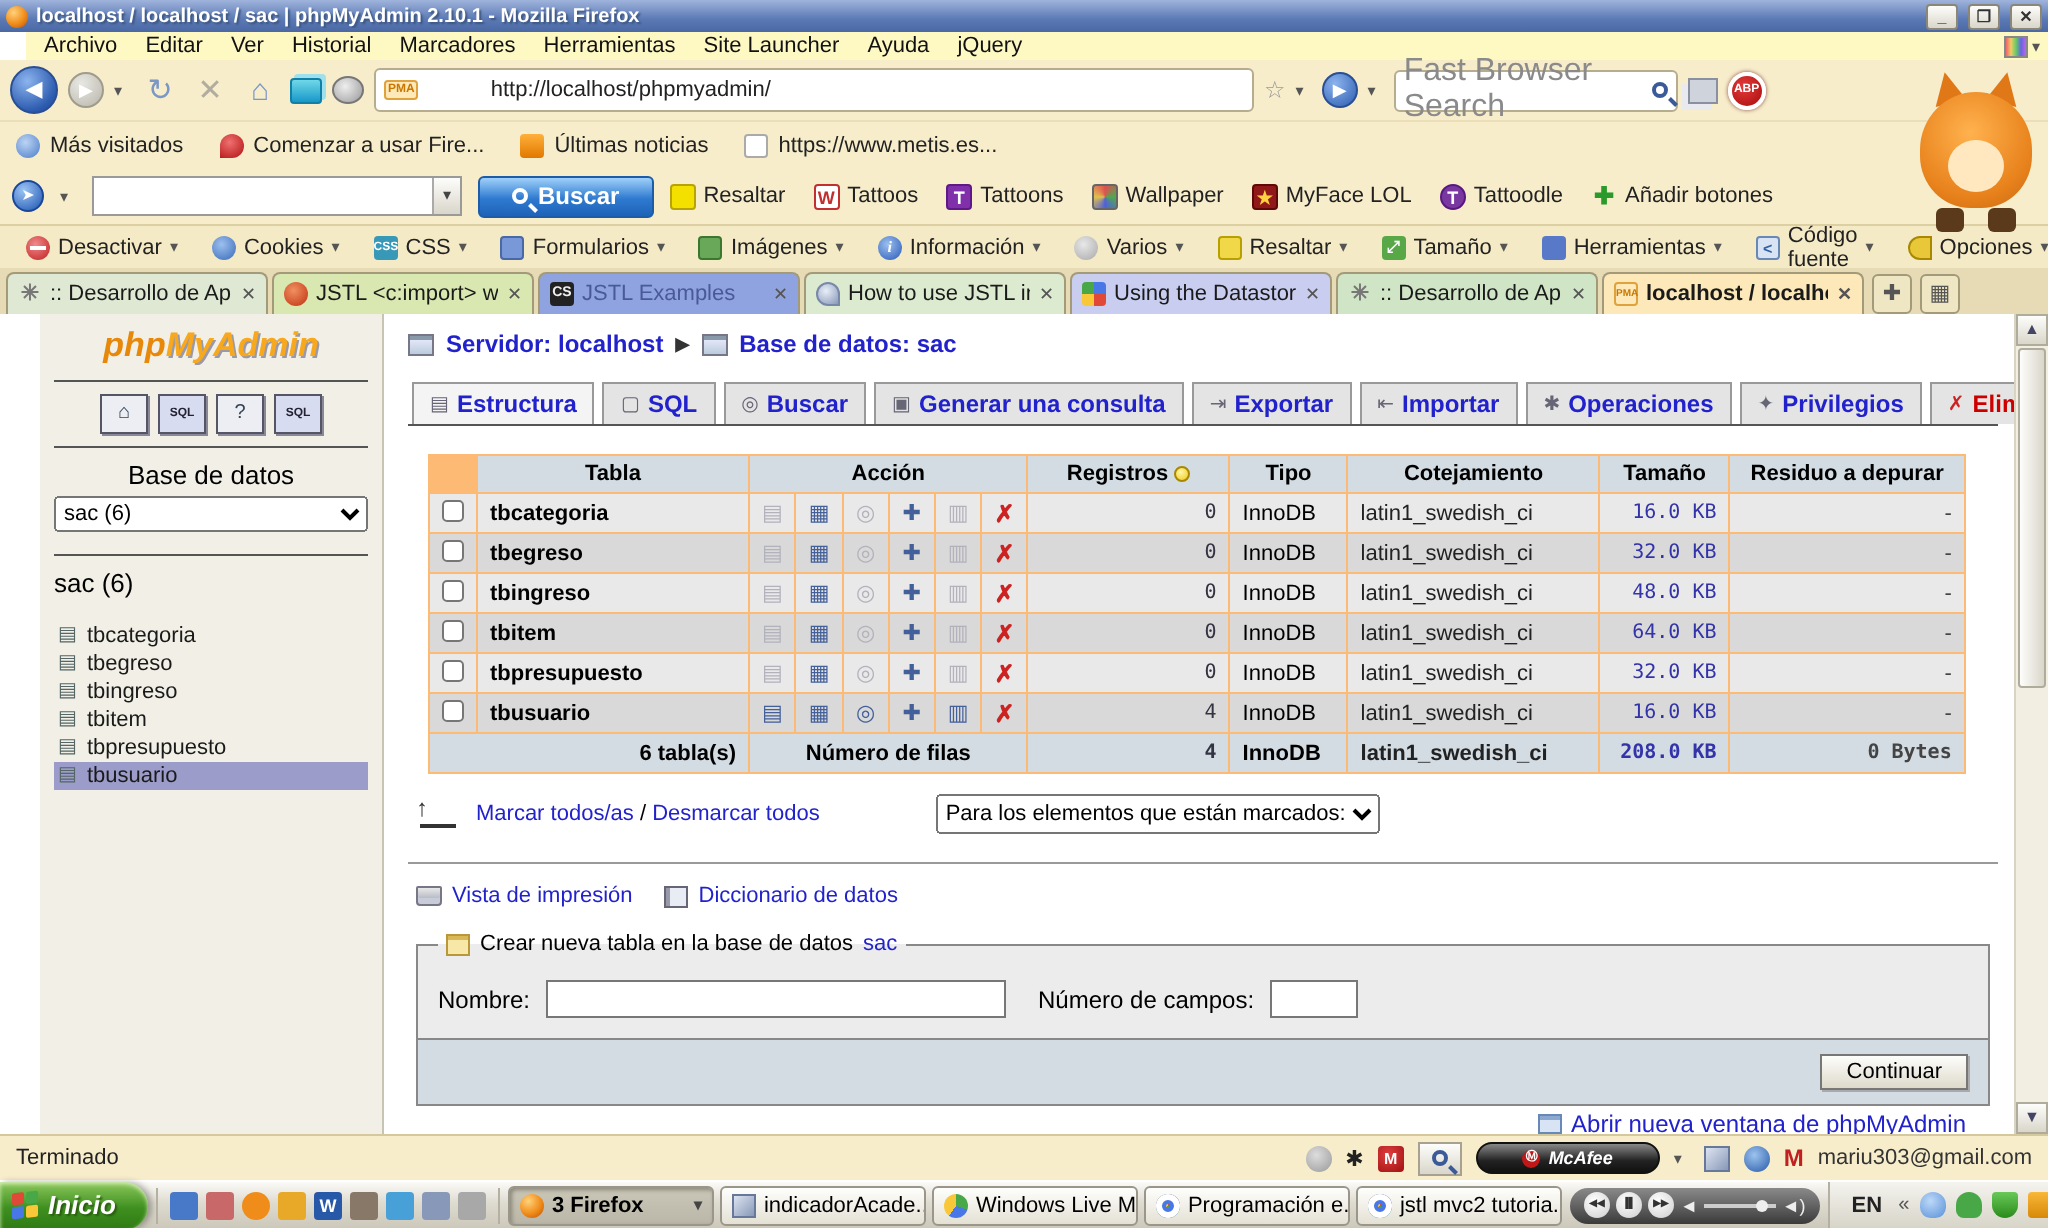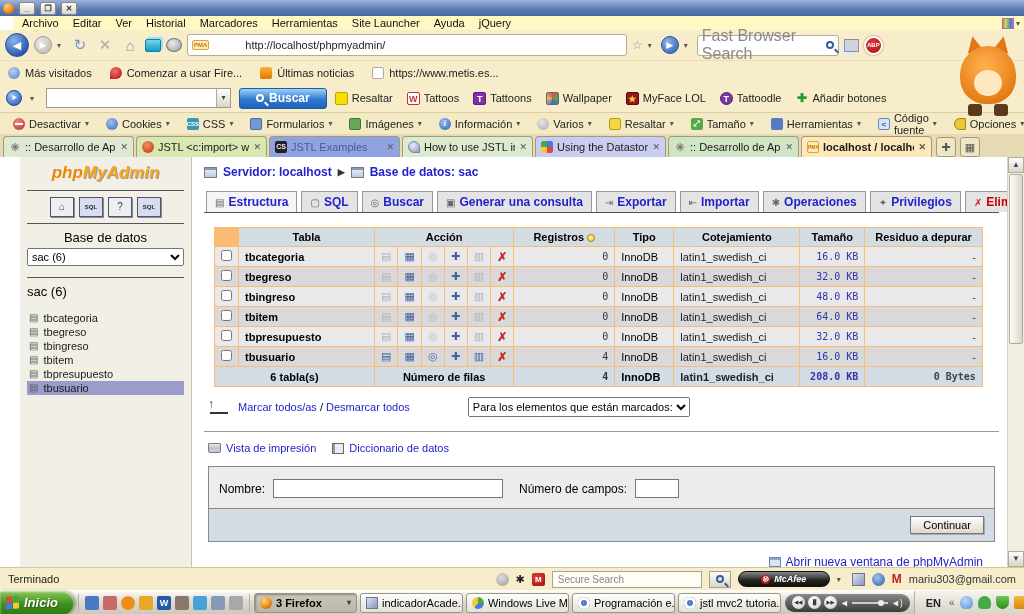--- a/index.html
+++ b/index.html
@@ -230,20 +230,21 @@
   .tr-user { background:#48a848; border-radius:50% 50% 30% 30%; }
   .tr-shield { background:linear-gradient(#68c858,#2a8a1a); border-radius:2px 2px 50% 50%; }
   .tr-win { background:linear-gradient(#f8b838,#d88808); }
   .chev { color:#555; font-size:10px; }
 </style>
 </head>
 <body>
 
 <div class="titlebar">
   <span class="ff-orb"></span>
+  <span class="title-text">localhost / localhost / sac | phpMyAdmin 2.10.1 - Mozilla Firefox</span>
   <span class="winbtn">_</span>
   <span class="winbtn">❐</span>
   <span class="winbtn">✕</span>
 </div>
 
 <div class="menubar">
   <span class="spacer" id="menu-items" style="display:flex">
       <span class="menu-item">Archivo</span>
       <span class="menu-item">Editar</span>
       <span class="menu-item">Ver</span>
@@ -653,21 +654,21 @@
             <td class="c-act"><span class="act drop">✗</span></td>
             <td class="c-num">4</td>
             <td class="c-type">InnoDB</td>
             <td class="c-coll">latin1_swedish_ci</td>
             <td class="c-size">16.0 KB</td>
             <td class="c-over">-</td>
           </tr>
         </tbody>
         <tfoot>
           <tr class="foot">
-            <td colspan="2" style="text-align: center;">6 tabla(s)</td>
+            <td colspan="2" style="text-align: right;">6 tabla(s)</td>
             <td colspan="6" style="text-align: center;">Número de filas</td>
             <td class="c-num">4</td>
             <td class="c-type">InnoDB</td>
             <td class="c-coll">latin1_swedish_ci</td>
             <td class="c-size">208.0 KB</td>
             <td class="c-over" style="font-family: &quot;DejaVu Sans Mono&quot;, monospace; font-size: 10px;">0 Bytes</td>
           </tr>
         </tfoot>
       </table>
 
@@ -688,20 +689,25 @@
           <span class="ico-printer"></span>
           <span class="pl">Vista de impresión</span>
         </span>
       <span style="display:flex;align-items:center;gap:5px">
           <span class="ico-book"></span>
           <span class="pl">Diccionario de datos</span>
         </span>
     </div>
 
     <fieldset class="create">
+      <legend>
+        <span class="ico-newtable"></span>
+        <span>Crear nueva tabla en la base de datos</span>
+        <span class="pl">sac</span>
+      </legend>
       <div class="form-row">
         <span>Nombre:</span>
         <span class="inp-name"></span>
         <span style="margin-left:8px">Número de campos:</span>
         <span class="inp-fields"></span>
       </div>
     </fieldset>
     <div class="tbl-footers">
       <button class="btn-continuar">Continuar</button>
     </div>
@@ -718,23 +724,20 @@
     <div class="vs-fill"></div>
     <div class="vs-btn">▼</div>
   </div>
 </div>
 
 <div class="statusbar">
   <span class="status-text">Terminado</span>
   <span class="st-orb"></span>
   <span class="st-paw">✱</span>
   <span class="st-shield">M</span>
-  <span class="secure-input">
-      <span>Secure Search</span>
-    </span>
   <span class="st-magbtn">
       <span class="mag"></span>
     </span>
   <span class="mcafee-btn">
       <span class="mc-dot">Ⓜ</span>
       <span>McAfee</span>
     </span>
   <span class="mini-caret">▾</span>
   <span class="st-cube"></span>
   <span class="st-globe"></span>

